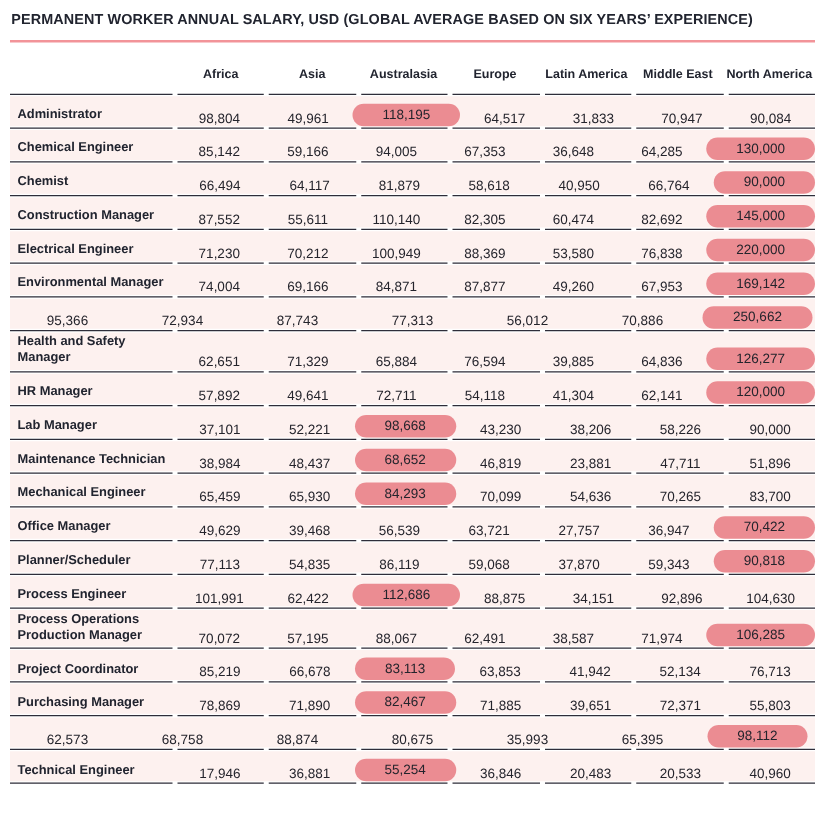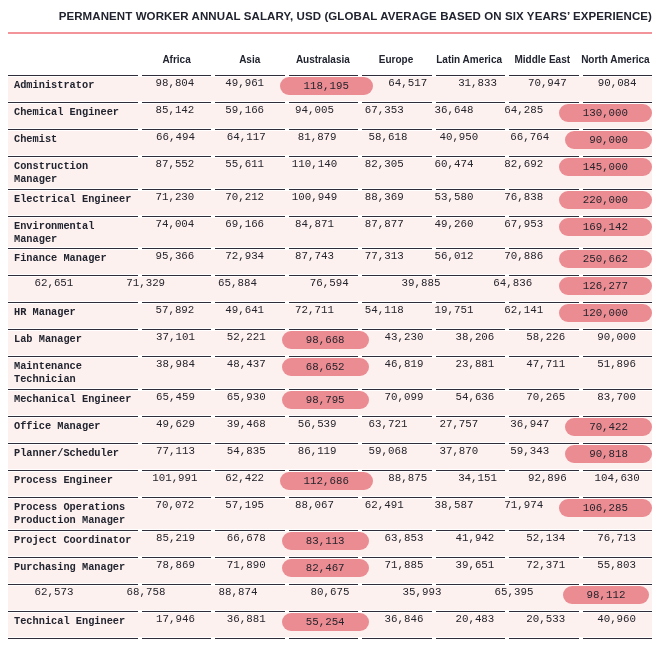--- a/index.html
+++ b/index.html
@@ -13,21 +13,20 @@
   }
   .page { padding: 8px 8px 0 8px; }
 
   .page-title {
     font-size: 11.5px;
     font-weight: bold;
     letter-spacing: 0.1px;
     margin: 2px 0 10px 1px;
     color: var(--title-color, #21242f);
     text-transform: uppercase;
-    text-align: right;
   }
   .accent-rule {
     height: 2px;
     background: var(--accent, #f29499);
     margin: 0 0 0 0;
   }
 
   .header-row {
     display: flex;
     margin-top: 20px;
@@ -53,24 +52,23 @@
   .sep i {
     display: block;
     height: 0;
     border-top: 1.6px solid var(--divider, #2e2d39);
     flex: 1;
   }
   .sep i.l { flex: 0 0 130px; }
 
   .row {
     display: flex;
-    align-items: flex-start;
+    align-items: flex-end;
     background: var(--row-bg, #fdf1ef);
     min-height: 24px;
-    font-family: Liberation Mono, monospace;
   }
   .row .label {
     flex: 0 0 132px;
     font-weight: bold;
     font-size: 10.3px;
     line-height: 1.25;
     padding: 2px 6px 2px 6px;
     color: var(--title-color, #21242f);
   }
   .row .cell {
@@ -232,40 +230,40 @@
         <i class="l"></i>
         <i></i>
         <i></i>
         <i></i>
         <i></i>
         <i></i>
         <i></i>
         <i></i>
       </div>
       <div class="row">
-        <div class="label">Finance Manager</div>
         <div class="cell">95,366</div>
         <div class="cell">72,934</div>
         <div class="cell">87,743</div>
         <div class="cell">77,313</div>
         <div class="cell">56,012</div>
         <div class="cell">70,886</div>
         <div class="cell"><span class="badge">250,662</span></div>
       </div>
       <div class="sep">
         <i class="l"></i>
         <i></i>
         <i></i>
         <i></i>
         <i></i>
         <i></i>
         <i></i>
         <i></i>
       </div>
       <div class="row">
+        <div class="label">Health and Safety Manager</div>
         <div class="cell">62,651</div>
         <div class="cell">71,329</div>
         <div class="cell">65,884</div>
         <div class="cell">76,594</div>
         <div class="cell">39,885</div>
         <div class="cell">64,836</div>
         <div class="cell"><span class="badge">126,277</span></div>
       </div>
       <div class="sep">
         <i class="l"></i>
@@ -276,21 +274,21 @@
         <i></i>
         <i></i>
         <i></i>
       </div>
       <div class="row">
         <div class="label">HR Manager</div>
         <div class="cell">57,892</div>
         <div class="cell">49,641</div>
         <div class="cell">72,711</div>
         <div class="cell">54,118</div>
-        <div class="cell">19,751</div>
+        <div class="cell">41,304</div>
         <div class="cell">62,141</div>
         <div class="cell"><span class="badge">120,000</span></div>
       </div>
       <div class="sep">
         <i class="l"></i>
         <i></i>
         <i></i>
         <i></i>
         <i></i>
         <i></i>
@@ -334,21 +332,21 @@
         <i></i>
         <i></i>
         <i></i>
         <i></i>
         <i></i>
       </div>
       <div class="row">
         <div class="label">Mechanical Engineer</div>
         <div class="cell">65,459</div>
         <div class="cell">65,930</div>
-        <div class="cell"><span class="badge">98,795</span></div>
+        <div class="cell"><span class="badge">84,293</span></div>
         <div class="cell">70,099</div>
         <div class="cell">54,636</div>
         <div class="cell">70,265</div>
         <div class="cell">83,700</div>
       </div>
       <div class="sep">
         <i class="l"></i>
         <i></i>
         <i></i>
         <i></i>

